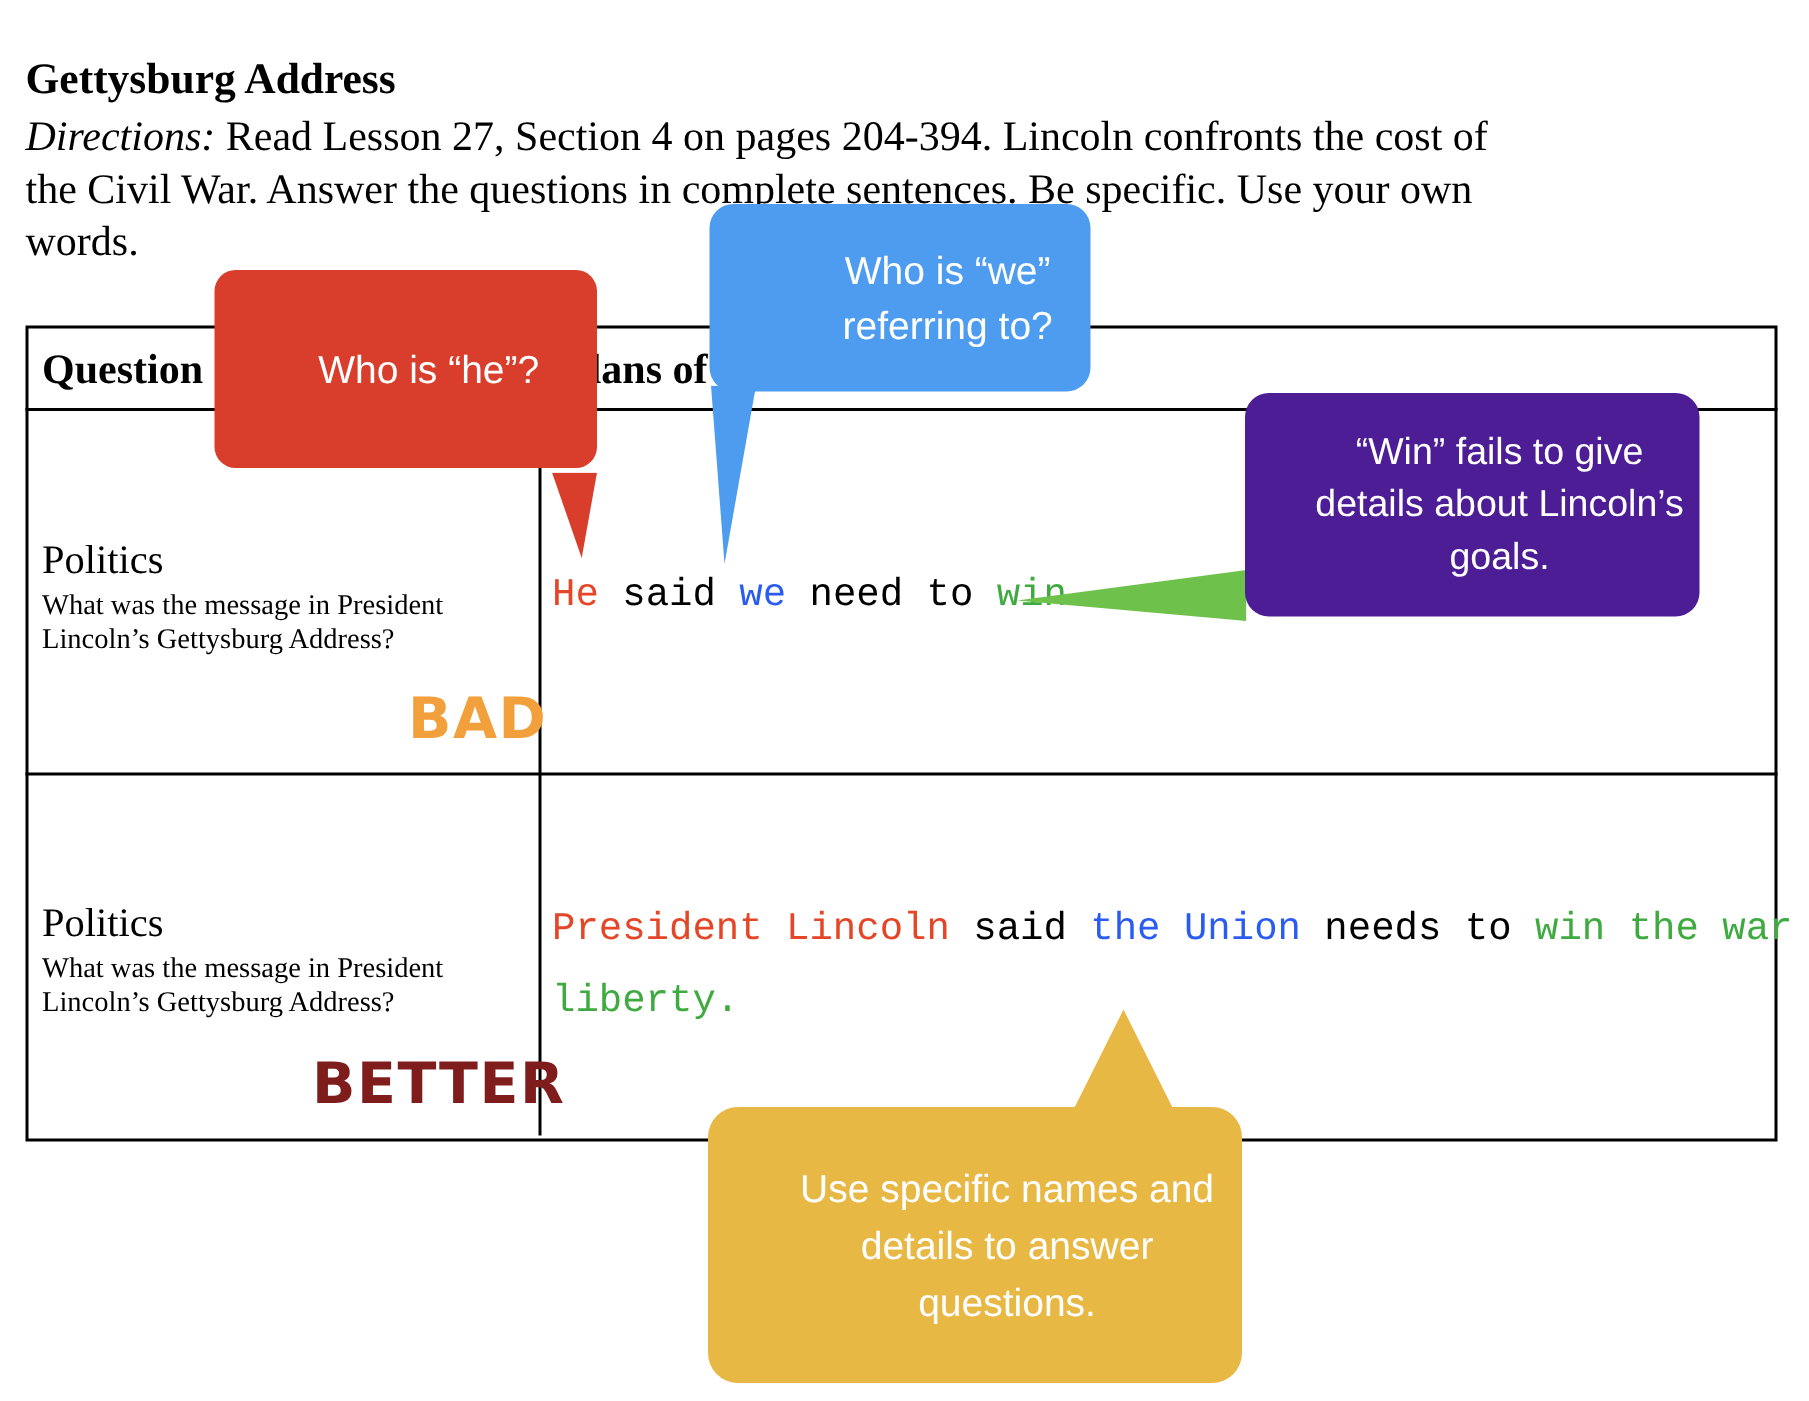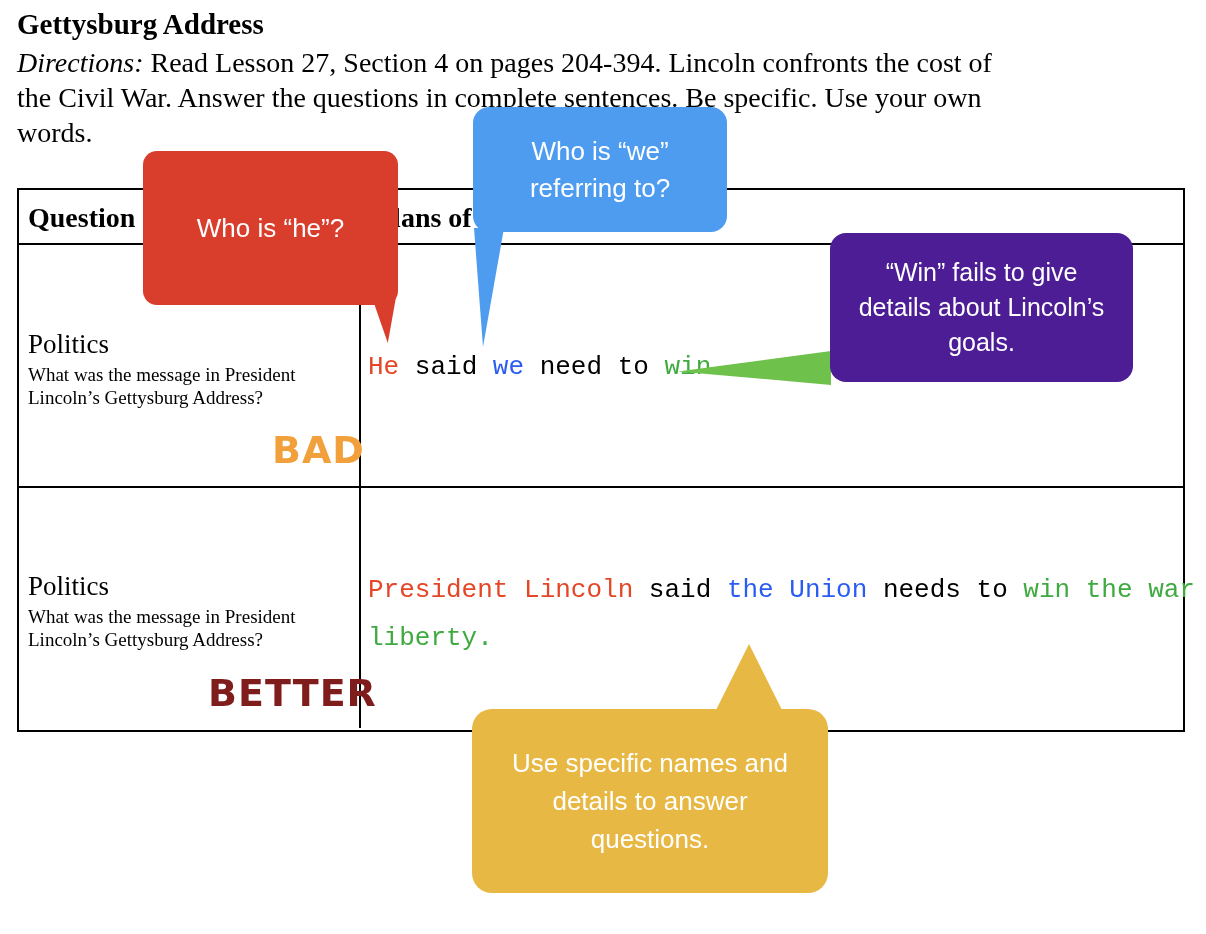--- a/index.html
+++ b/index.html
@@ -1,39 +1,39 @@
 <!DOCTYPE html>
 <html><head>
 <meta charset="utf-8">
 <style>
   html,body{margin:0;padding:0;background:#fff;}
   .canvas{
     position:relative;width:1206px;height:934px;background:#ffffff;
     overflow:hidden;font-family:"Liberation Serif","DejaVu Serif",serif;color:#000;
   }
-  .abs{position:absolute;}
+  .abs{position:absolute;margin-top:29px;}
   
   .doc-title{left:17px;top:8px;font-size:29px;font-weight:bold;}
   .directions{left:17px;top:45px;font-size:28px;line-height:35px;width:1160px;}
   .directions .it{font-style:italic;}
   
   .tbl-frame{left:17px;top:188px;width:1164px;height:540px;border:2px solid #000;z-index:1;}
   .tline{background:#000;z-index:1;}
   .th-label{font-size:28px;font-weight:bold;z-index:1;}
   .topic{font-size:27px;z-index:1;}
   .question{font-size:19px;line-height:23px;z-index:1;}
   .verdict{font-family:"DejaVu Sans",sans-serif;font-size:38px;font-weight:bold;z-index:1;letter-spacing:1px;}
   
   .answer{font-family:Liberation Mono, monospace;font-size:26px;z-index:2;white-space:nowrap;}
   .answer-better{line-height:48px;}
   
   .callout{font-family:"Liberation Sans","DejaVu Sans",sans-serif;color:#fff;
-           display:flex;align-items:center;justify-content:center;text-align:center;z-index:4;}
+           display:flex;align-items:center;justify-content:flex-end;text-align:center;z-index:4;}
   .tail{z-index:3;}
-  .co-red{left:143px;top:151px;width:255px;height:154px;border-radius:14px;font-size:26px;}
+  .co-red{left:143px;top:151px;width:255px;height:132px;border-radius:14px;font-size:26px;}
   .co-red-tail{left:368px;top:286px;width:30px;height:57px;
     clip-path:polygon(0 0,100% 0,66% 100%);}
   .co-blue{left:473px;top:107px;width:254px;height:125px;border-radius:16px;font-size:26px;line-height:37px;}
   .co-blue-tail{left:474px;top:228px;width:30px;height:119px;
     clip-path:polygon(0 0,100% 0,30% 100%);}
   .co-green{left:830px;top:233px;width:303px;height:149px;border-radius:16px;font-size:25px;line-height:35px;}
   .co-green-tail{left:678px;top:351px;width:153px;height:34px;
     clip-path:polygon(100% 0,100% 100%,0 60%);}
   .co-yellow{left:472px;top:709px;width:356px;height:184px;border-radius:20px;font-size:26px;line-height:38px;}
   .co-yellow-tail{left:715px;top:644px;width:68px;height:68px;

